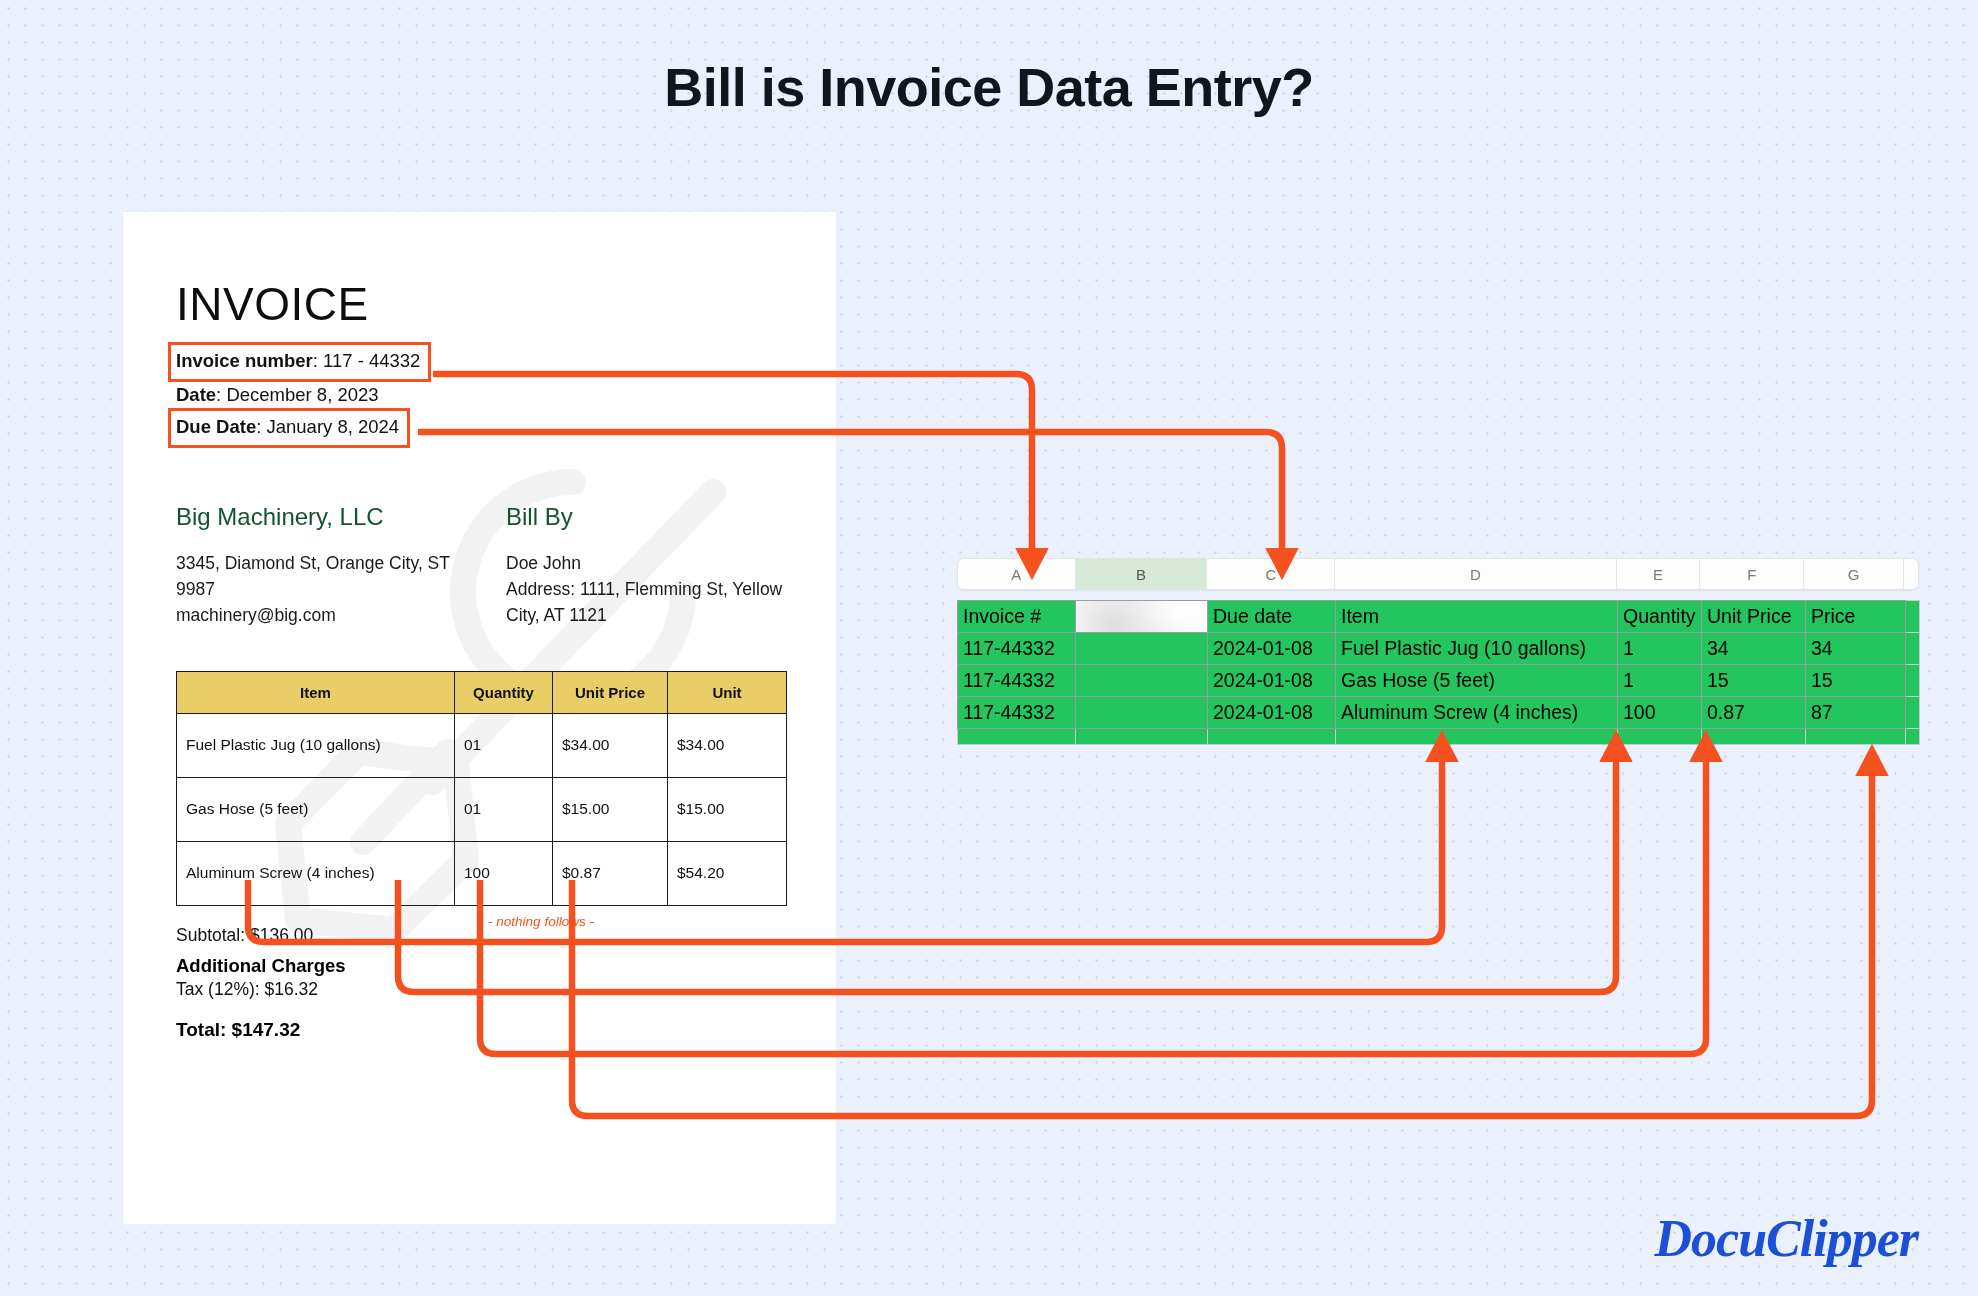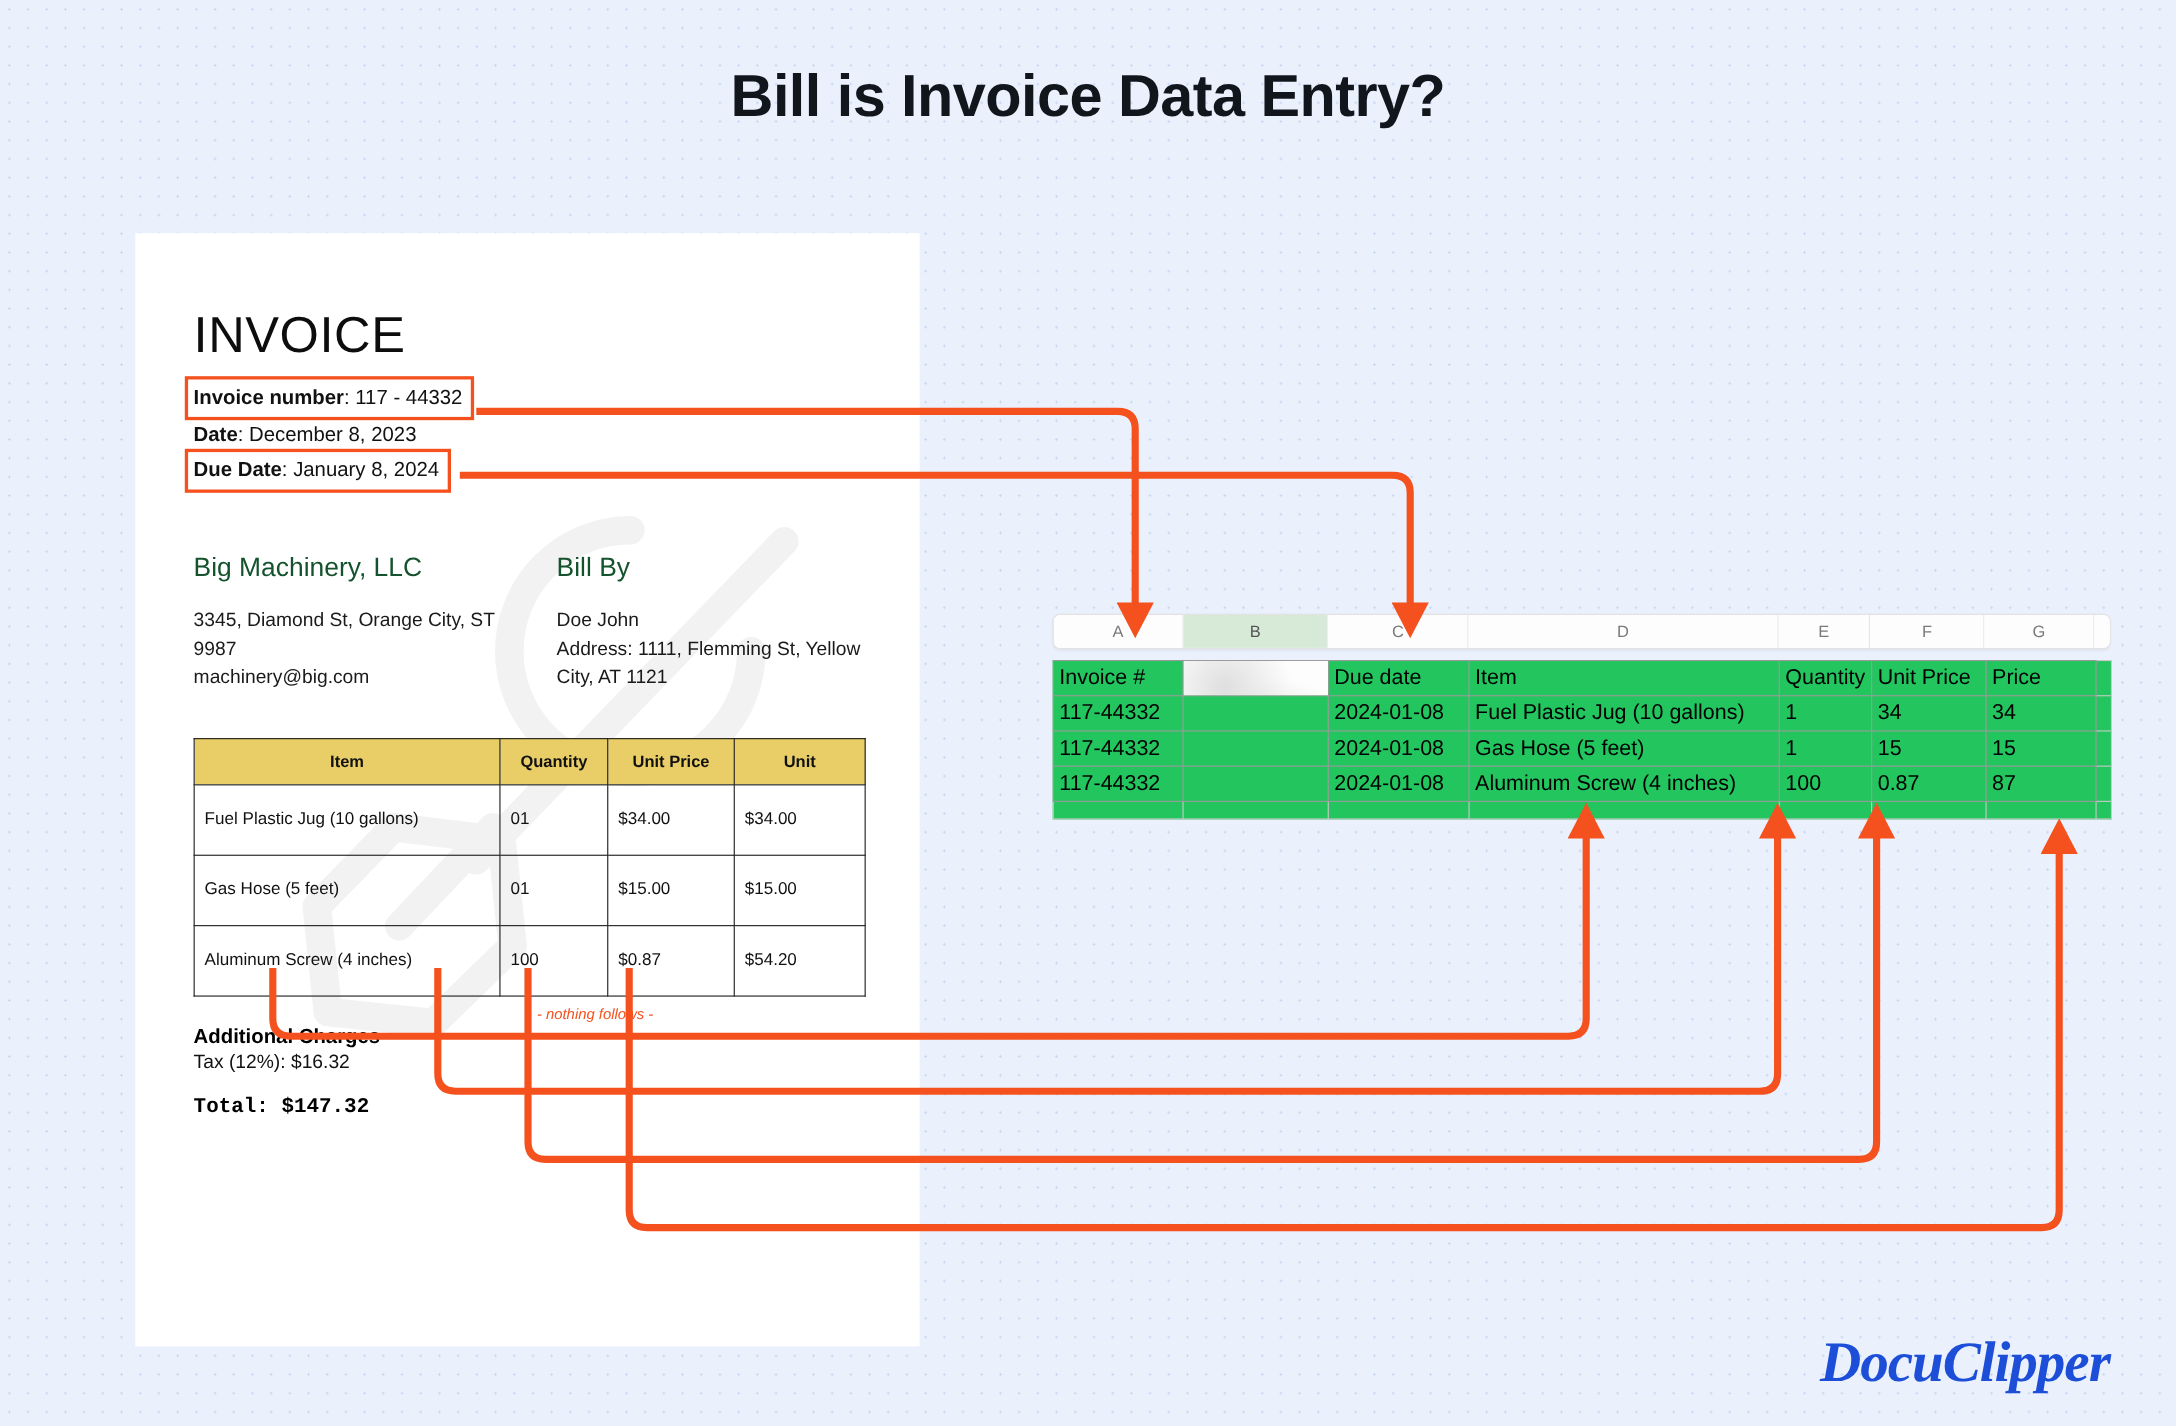--- a/index.html
+++ b/index.html
@@ -134,21 +134,21 @@
     color: #f4511e;
     text-align: center;
     width: 470px;
     margin-top: 8px;
     margin-left: 130px;
   }
 
   .totals { margin-top: -6px; }
   .totals .t-line { font-size: 17.5px; color: #111; line-height: 1.38; }
   .totals .t-head { font-size: 18.5px; font-weight: 700; margin-top: 8px; }
-  .totals .t-total { font-size: 19px; font-weight: 700; margin-top: 18px; font-family: Liberation Mono, monospace; }
+  .totals .t-total { font-size: 19px; font-weight: 700; margin-top: 18px; }
 
   
   .sheet {
     position: absolute;
     left: 957px;
     top: 558px;
     width: 962px;
   }
 
   .sheet-colhdr {
@@ -315,20 +315,21 @@
           <td>100</td>
           <td>$0.87</td>
           <td>$54.20</td>
         </tr>
       </tbody>
     </table>
 
     <div class="nothing-follows">- nothing follows -</div>
 
     <div class="totals">
+      <div class="t-line">Subtotal: $136.00</div>
       <div class="t-head">Additional Charges</div>
       <div class="t-line">Tax (12%): $16.32</div>
       <div class="t-total">Total: $147.32</div>
     </div>
   </div>
 </div>
 
 <div class="sheet">
 
   <div class="sheet-colhdr">

